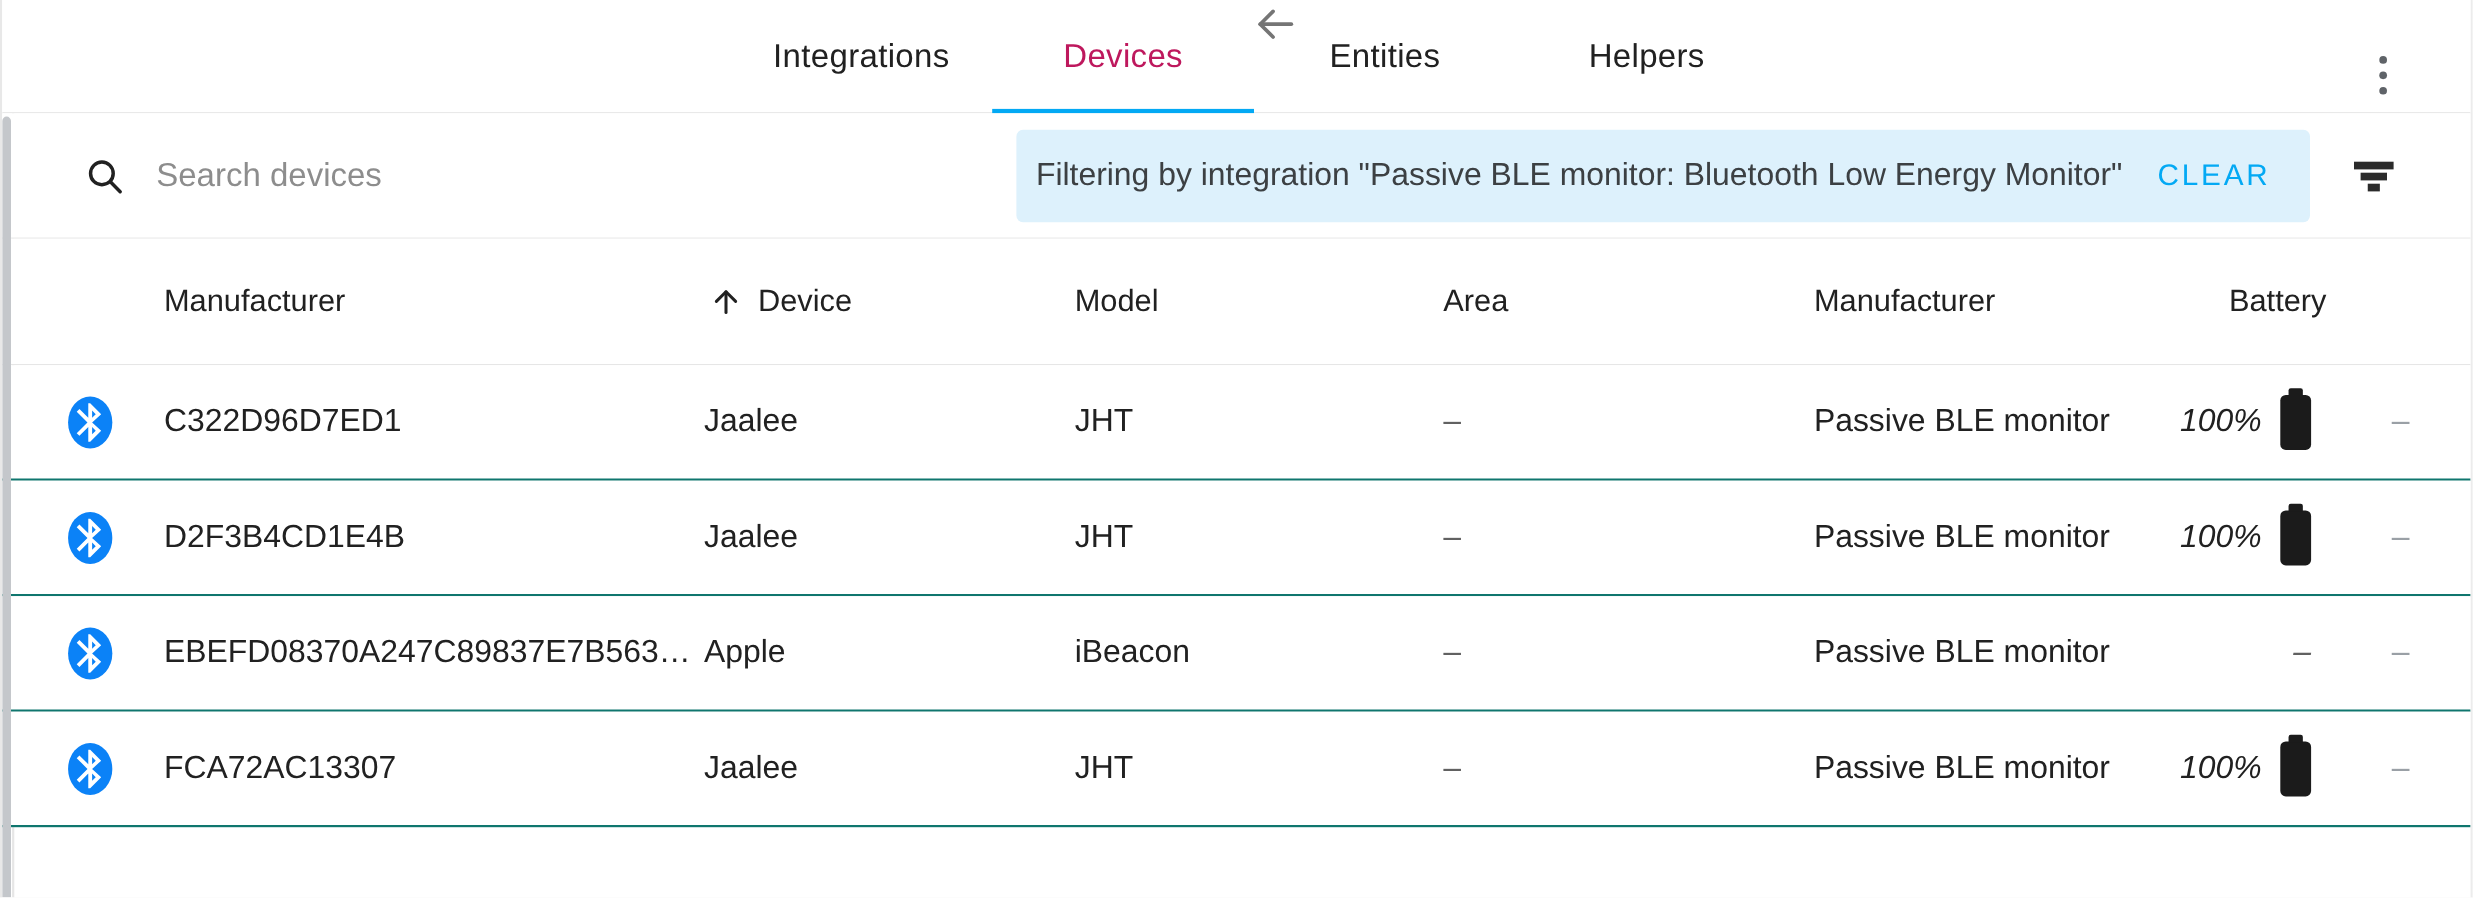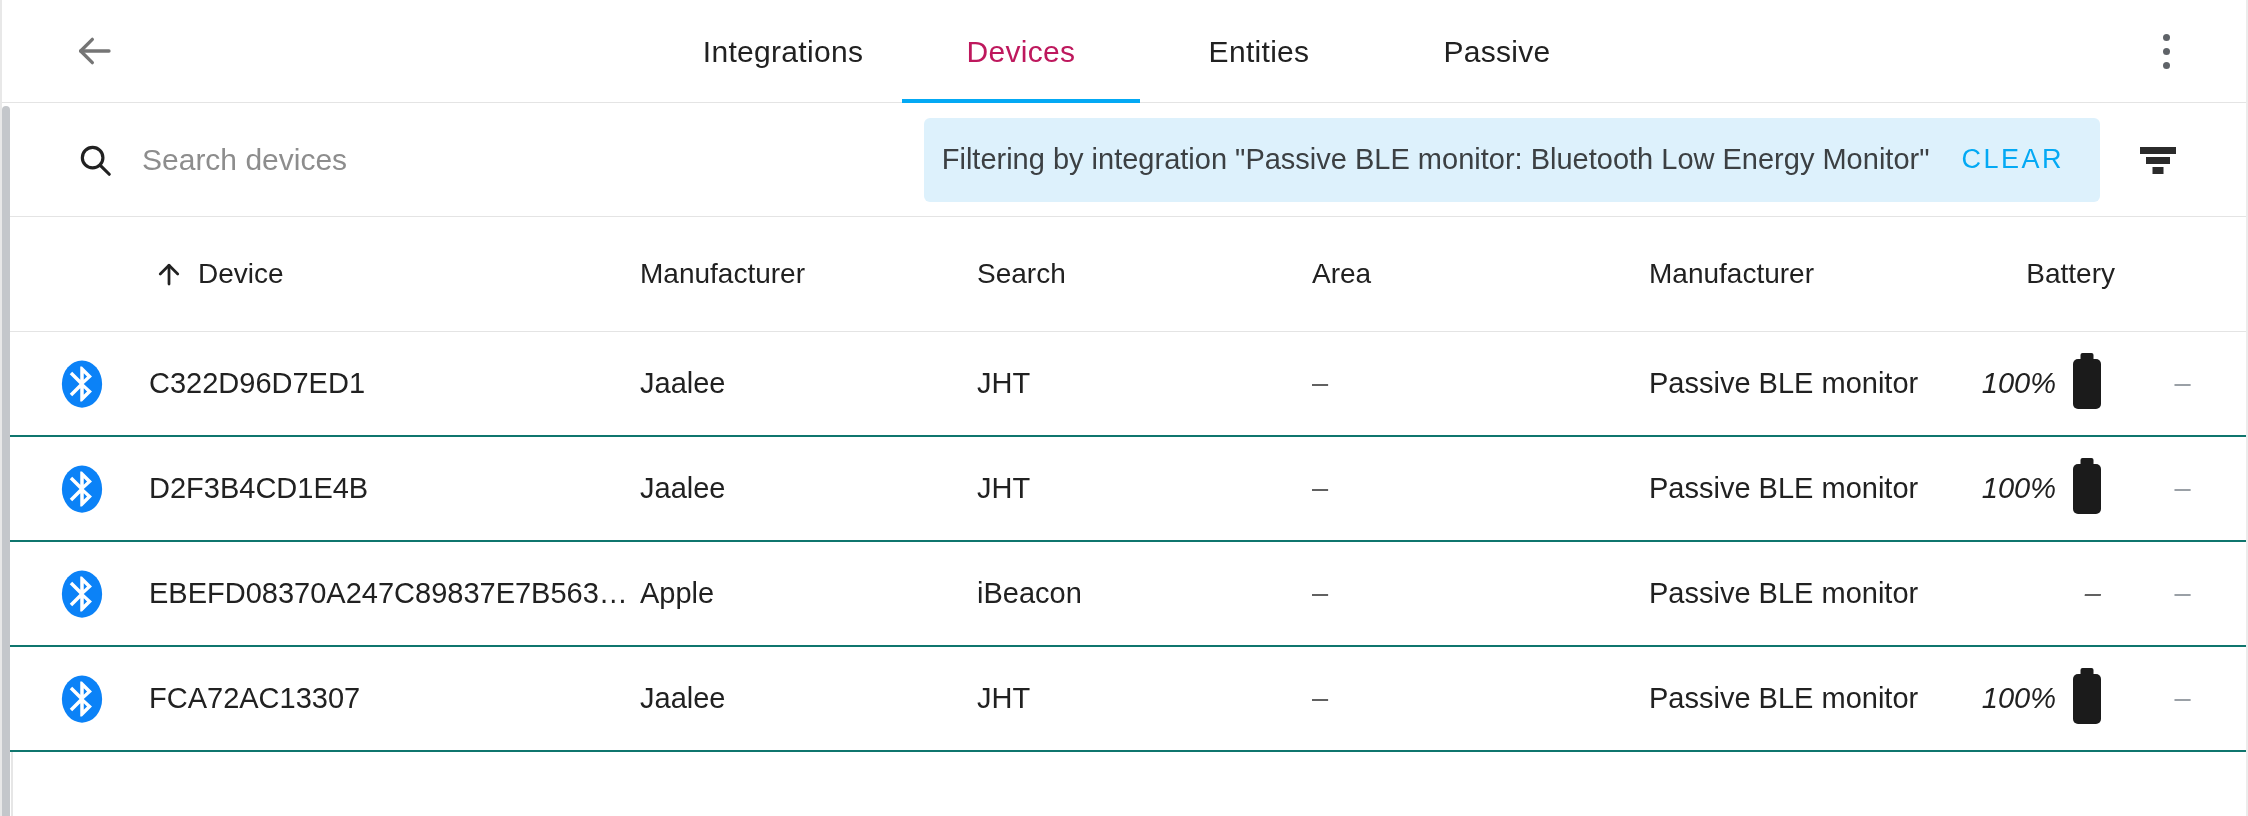--- a/index.html
+++ b/index.html
@@ -24,20 +24,21 @@
     width: 8px; background: #c4c7cb; border-radius: 4px 4px 0 0; z-index: 3;
   }
 
   
   .topbar {
     position: relative; z-index: 2;
     height: 103px;
     display: flex; align-items: center;
     border-bottom: 1px solid #e4e4e4;
     background: #fff;
+    flex-direction: column;
   }
   .back-btn { margin-left: 70px; width: 44px; height: 44px; display: flex; align-items: center; justify-content: center; cursor: pointer; flex: 0 0 auto; }
   .tabs {
     position: absolute; left: 0; right: 0; top: 0; bottom: 0;
     display: flex; justify-content: center; align-items: stretch;
     margin-left: 32px;
   }
   .tab {
     width: 238px; height: 103px;
     display: flex; align-items: center; justify-content: center;
@@ -143,21 +144,21 @@
     <div class="back-btn">
       <svg width="40" height="40" viewBox="0 0 24 24" fill="none" stroke="#757575" stroke-width="2" stroke-linecap="round" stroke-linejoin="round">
         <line x1="21" y1="12" x2="4" y2="12"></line>
         <polyline points="11,5 4,12 11,19"></polyline>
       </svg>
     </div>
     <div class="tabs">
       <div class="tab">Integrations</div>
       <div class="tab active">Devices</div>
       <div class="tab">Entities</div>
-      <div class="tab">Passive</div>
+      <div class="tab">Helpers</div>
     </div>
     <div class="kebab">
       <span></span>
         <span></span>
         <span></span>
     </div>
   </div>
 
   <div class="search-row">
     <svg class="search-icon" viewBox="0 0 24 24" fill="none" stroke="#212121" stroke-width="2" stroke-linecap="round">
@@ -171,29 +172,29 @@
     </div>
     <div class="filter-variant-icon">
         <i></i>
         <i></i>
         <i></i>
       </div>
   </div>
 
   <div class="thead grid-cols">
     <div class="th"></div>
+    <div class="th">Manufacturer</div>
     <div class="th th-device">
       <svg class="sort-arrow" viewBox="0 0 24 24" fill="none" stroke="#212121" stroke-width="2.2" stroke-linecap="round" stroke-linejoin="round">
         <line x1="12" y1="20" x2="12" y2="5"></line>
         <polyline points="5,12 12,5 19,12"></polyline>
       </svg>
       <span>Device</span>
     </div>
-    <div class="th">Manufacturer</div>
-    <div class="th">Search</div>
+    <div class="th">Model</div>
     <div class="th">Area</div>
     <div class="th">Manufacturer</div>
     <div class="th cell-battery-head">Battery</div>
     <div class="th"></div>
   </div>
 
   <div class="row grid-cols">
     <div class="cell cell-icon">
       <svg class="bt-badge" viewBox="0 0 24 28">
         <ellipse cx="12" cy="14" rx="11.5" ry="13.5" fill="#0b82f7"></ellipse>

